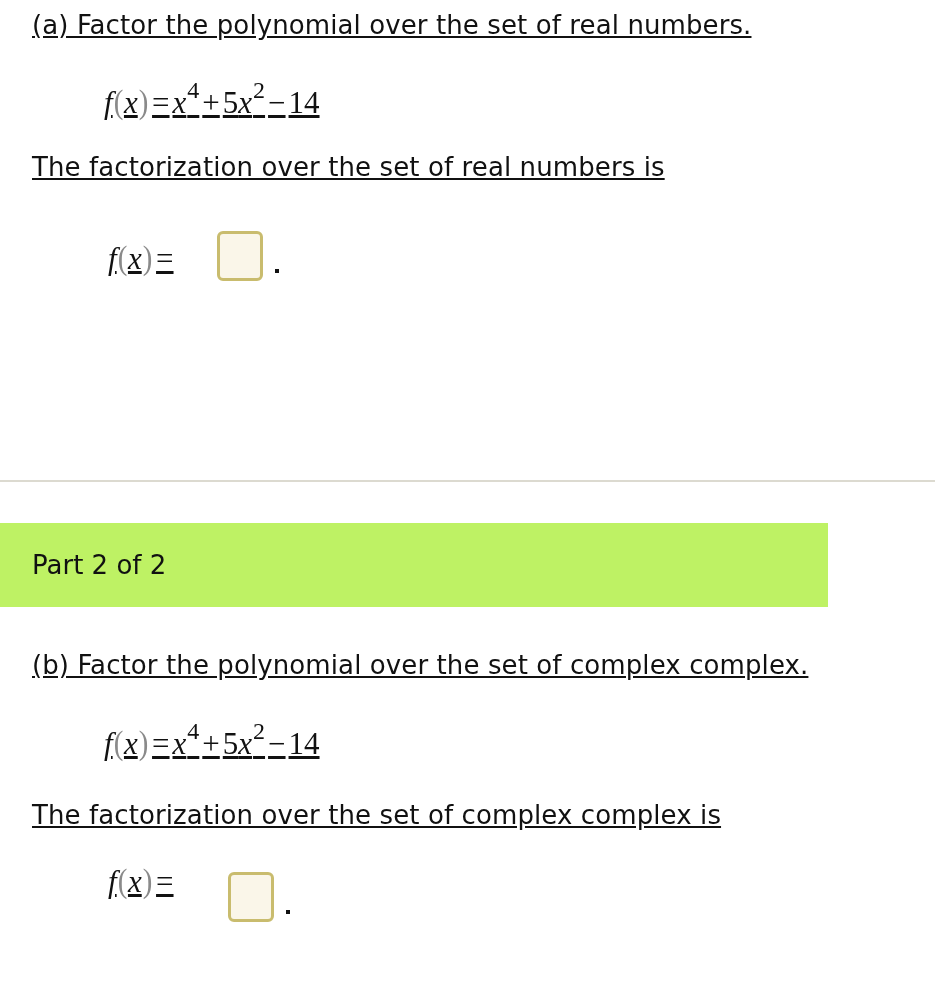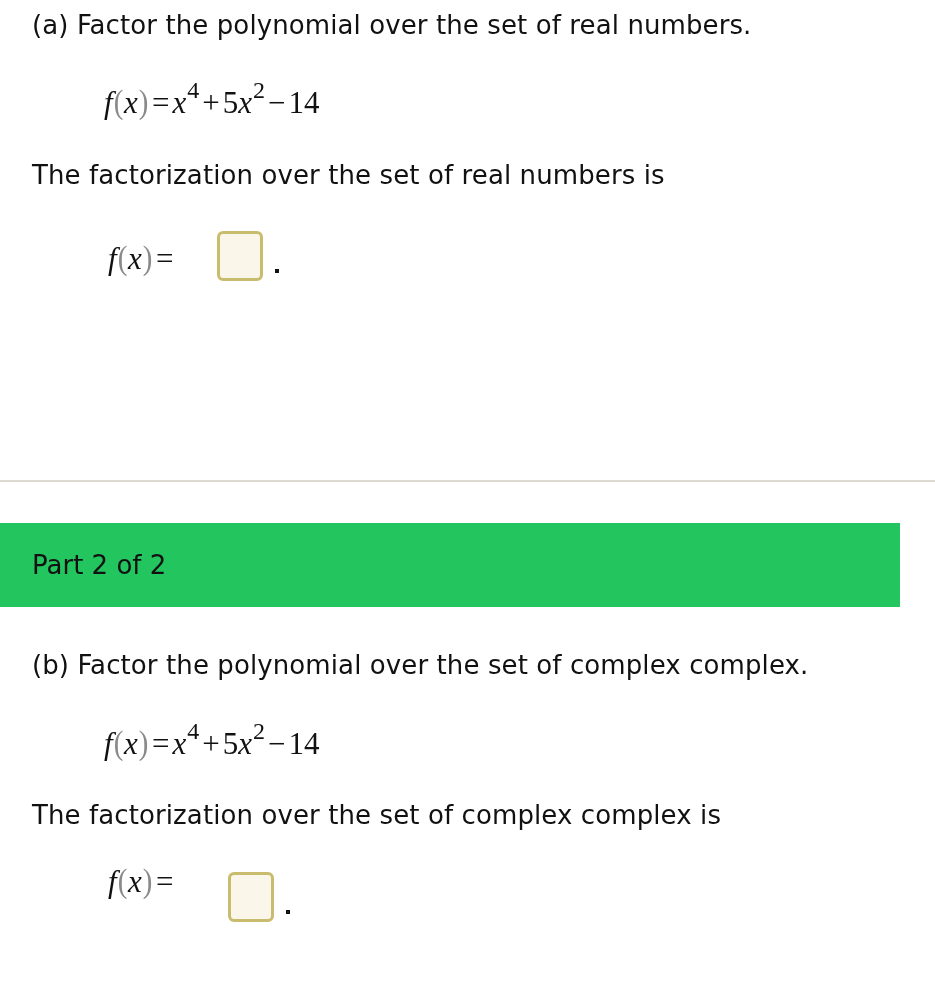--- a/index.html
+++ b/index.html
@@ -8,21 +8,21 @@
       background: #ffffff;
     }
     body {
       width: 935px;
       height: 993px;
       position: relative;
       overflow: hidden;
       font-family: "DejaVu Sans", sans-serif;
       color: #111111;
     }
-    .abs { position: absolute; }
+    .abs { position: absolute; text-decoration: underline; }
     .prompt {
       font-size: 26px;
       line-height: 30px;
       white-space: nowrap;
       letter-spacing: 0.1px;
     }
     .math {
       font-family: "Liberation Serif", "DejaVu Serif", serif;
       font-size: 31px;
       line-height: 36px;
@@ -68,43 +68,43 @@
       left: 0;
       top: 480px;
       width: 935px;
       height: 2px;
       background: #dcdad0;
     }
     .part-band {
       position: absolute;
       left: 0;
       top: 523px;
-      width: 900px;
+      width: 828px;
       height: 84px;
-      background: #22c55e;
+      background: #bef264;
     }
     .part-label {
       position: absolute;
       left: 32px;
       top: 27px;
       font-size: 26px;
       line-height: 30px;
       white-space: nowrap;
     }
   </style>
 </head>
 <body>
 
 <div class="abs prompt" style="left:32px; top:10px;">(a) Factor the polynomial over the set of real numbers.</div>
 
 <div class="abs math" style="left:104px; top:84px;">
   <span class="fn">f</span><span class="paren">(</span><span class="var">x</span><span class="paren">)</span><span class="op">=</span><span class="var">x</span><sup>4</sup><span class="op">+</span><span>5</span><span class="var">x</span><sup>2</sup><span class="op">−</span><span>14</span>
 </div>
 
-<div class="abs prompt" style="left:32px; top:160px;">The factorization over the set of real numbers is</div>
+<div class="abs prompt" style="left:32px; top:152px;">The factorization over the set of real numbers is</div>
 
 <div class="abs math" style="left:108px; top:240px;">
   <span class="fn">f</span><span class="paren">(</span><span class="var">x</span><span class="paren">)</span><span class="op">=</span>
 </div>
 <div class="answer-box" style="left:217px; top:231px;"></div>
 <div class="period" style="left:275px; top:269px;"></div>
 
 <div class="divider"></div>
 
 <div class="part-band">

